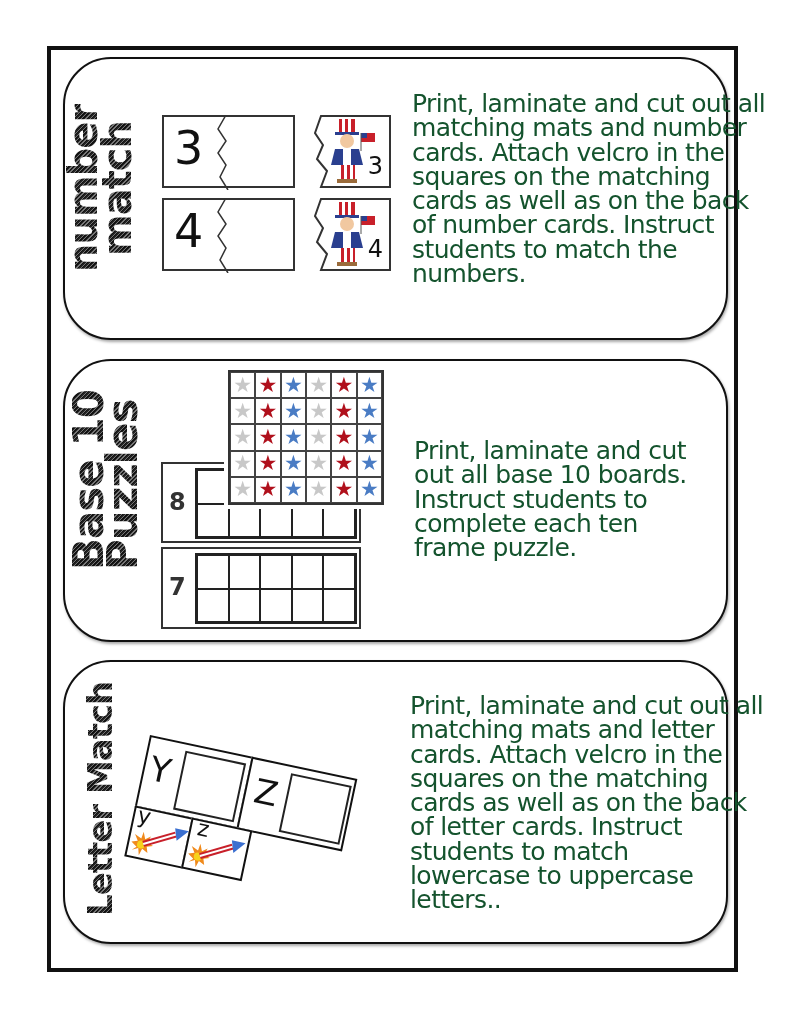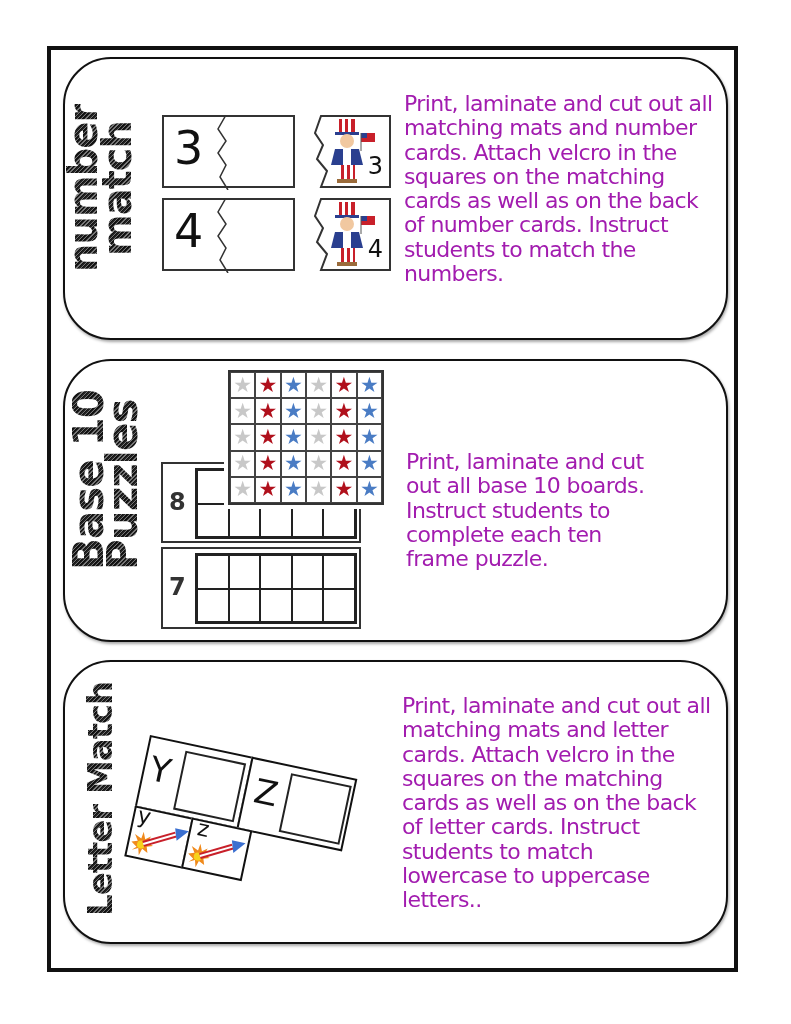--- a/index.html
+++ b/index.html
@@ -4,21 +4,21 @@
 <style>
   html, body { margin:0; padding:0; background:#ffffff; }
   body { width:791px; height:1024px; position:relative; overflow:hidden; font-family:"DejaVu Sans", sans-serif; }
   .page-frame { position:absolute; left:47px; top:46px; width:691px; height:926px; border:4px solid #111; box-sizing:border-box; background:#fff; }
   .panel { position:absolute; left:63px; width:665px; border:2px solid #111; border-radius:48px; background:#fff; box-shadow:1px 2px 3px rgba(0,0,0,0.35); box-sizing:border-box; }
   .panel-1 { top:57px; height:283px; }
   .panel-2 { top:359px; height:283px; }
   .panel-3 { top:660px; height:284px; }
   .vtitle { position:absolute; transform-origin:left top; transform:rotate(-90deg); font-family:"DejaVu Sans", sans-serif; font-weight:bold; color:#222; white-space:nowrap;
     background:repeating-linear-gradient(45deg,#111 0 1px,#777 1px 2px,#222 2px 3px); -webkit-background-clip:text; background-clip:text; -webkit-text-fill-color:transparent; letter-spacing:-1px; }
-  .desc { position:absolute; font-family:"DejaVu Sans", sans-serif; font-size:22px; line-height:24.3px; color:#a21caf; letter-spacing:-0.6px; font-weight:normal; white-space:pre-line; }
+  .desc { position:absolute; font-family:"DejaVu Sans", sans-serif; font-size:25px; line-height:24.3px; color:#14532d; letter-spacing:-0.6px; font-weight:normal; white-space:pre-line;margin-left:8px; }
   
   .num-card { position:absolute; width:133px; height:73px; border:2px solid #333; background:#fff; box-sizing:border-box; }
   .num-card .digit { position:absolute; left:10px; top:4px; font-size:46px; font-family:"DejaVu Sans", sans-serif; font-weight:normal; color:#111; }
   .num-card svg { position:absolute; left:50px; top:-2px; }
   .piece { position:absolute; width:78px; height:73px; }
   .piece .pdigit { position:absolute; right:8px; bottom:8px; font-size:24px; color:#111; }
   
   .tenframe { position:absolute; border:2px solid #333; background:#fff; box-sizing:border-box; }
   .tenframe .tnum { position:absolute; left:6px; font-size:24px; font-weight:bold; color:#333; }
   .grid { position:absolute; display:grid; grid-template-columns:repeat(5,1fr); grid-template-rows:repeat(2,1fr); border:2px solid #222; box-sizing:border-box; }
@@ -174,21 +174,21 @@
     <span style="color: rgb(176, 16, 28);">★</span>
     <span style="color: rgb(74, 124, 196);">★</span>
     <span style="color: rgb(200, 200, 200);">★</span>
     <span style="color: rgb(176, 16, 28);">★</span>
     <span style="color: rgb(74, 124, 196);">★</span>
     <span style="color: rgb(200, 200, 200);">★</span>
     <span style="color: rgb(176, 16, 28);">★</span>
     <span style="color: rgb(74, 124, 196);">★</span>
   </div>
 
-<div class="desc" style="left:406px;top:450px;">Print, laminate and cut
+<div class="desc" style="left:406px;top:439px;">Print, laminate and cut
 out all base 10 boards.
 Instruct students to
 complete each ten
 frame puzzle.</div>
 
 <div class="panel panel-3"></div>
 <div class="vtitle" style="left:82px;top:916px;font-size:34px;line-height:36px;">
   <div>Letter Match</div>
 </div>
 

